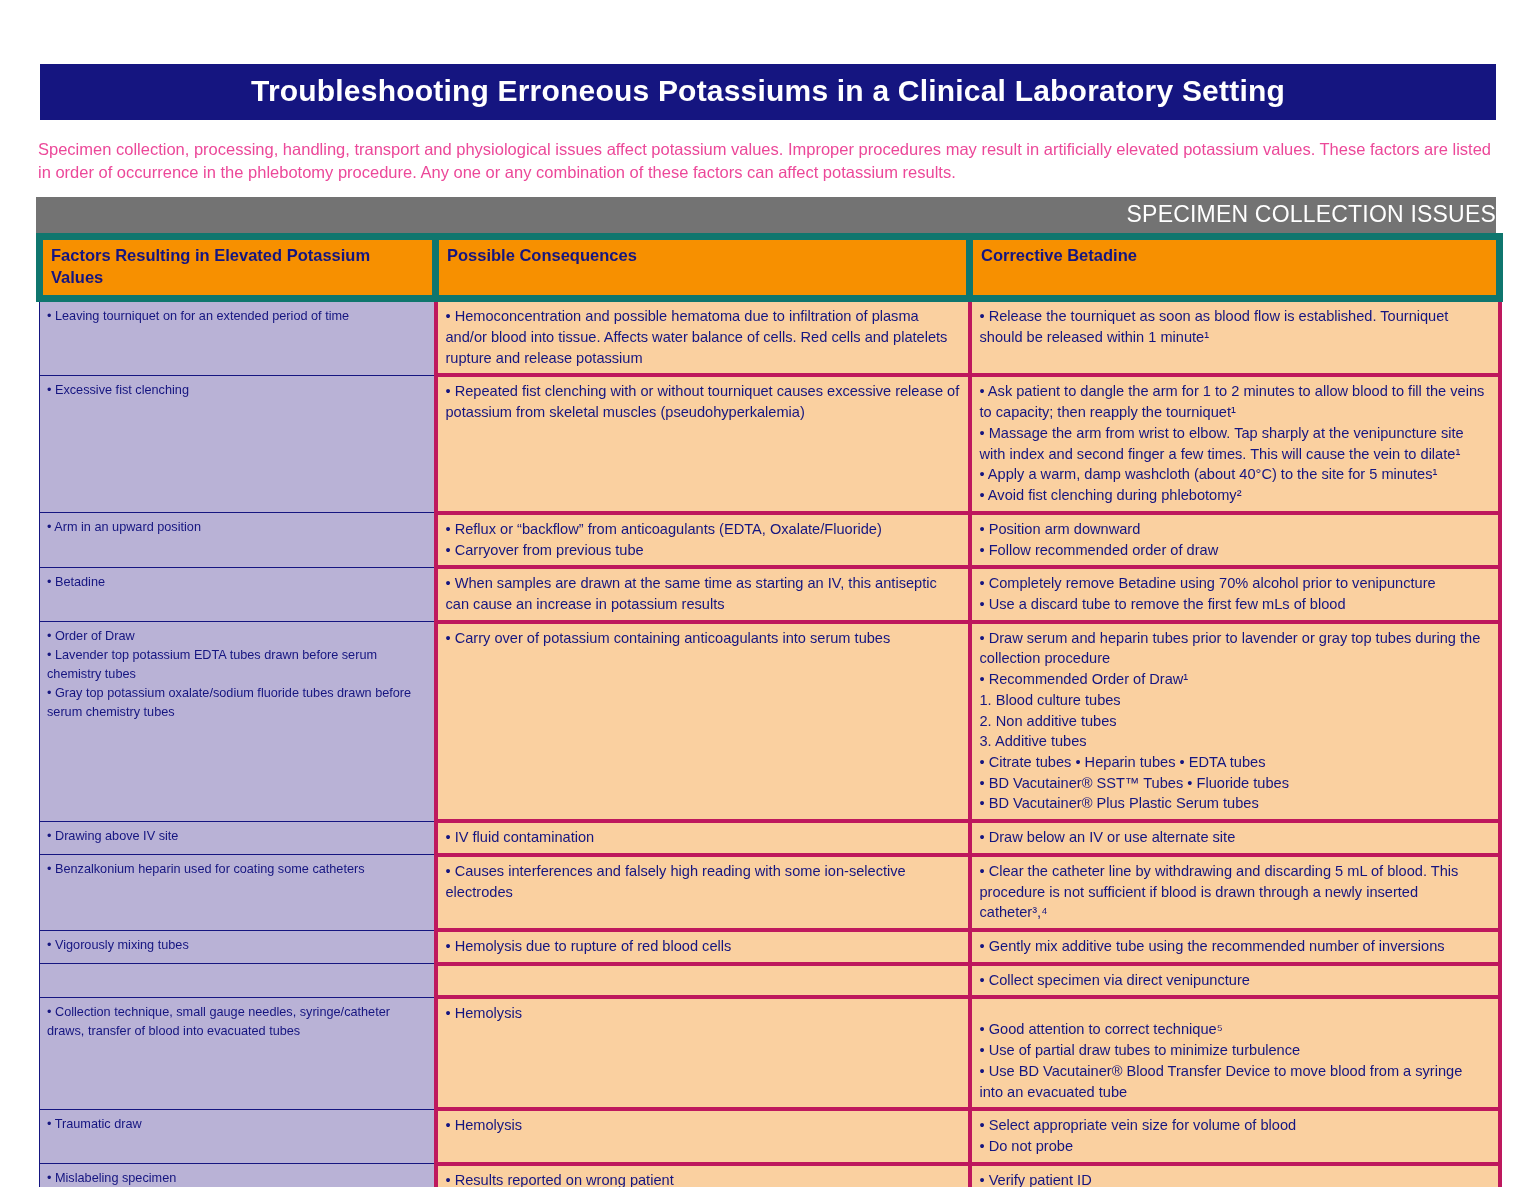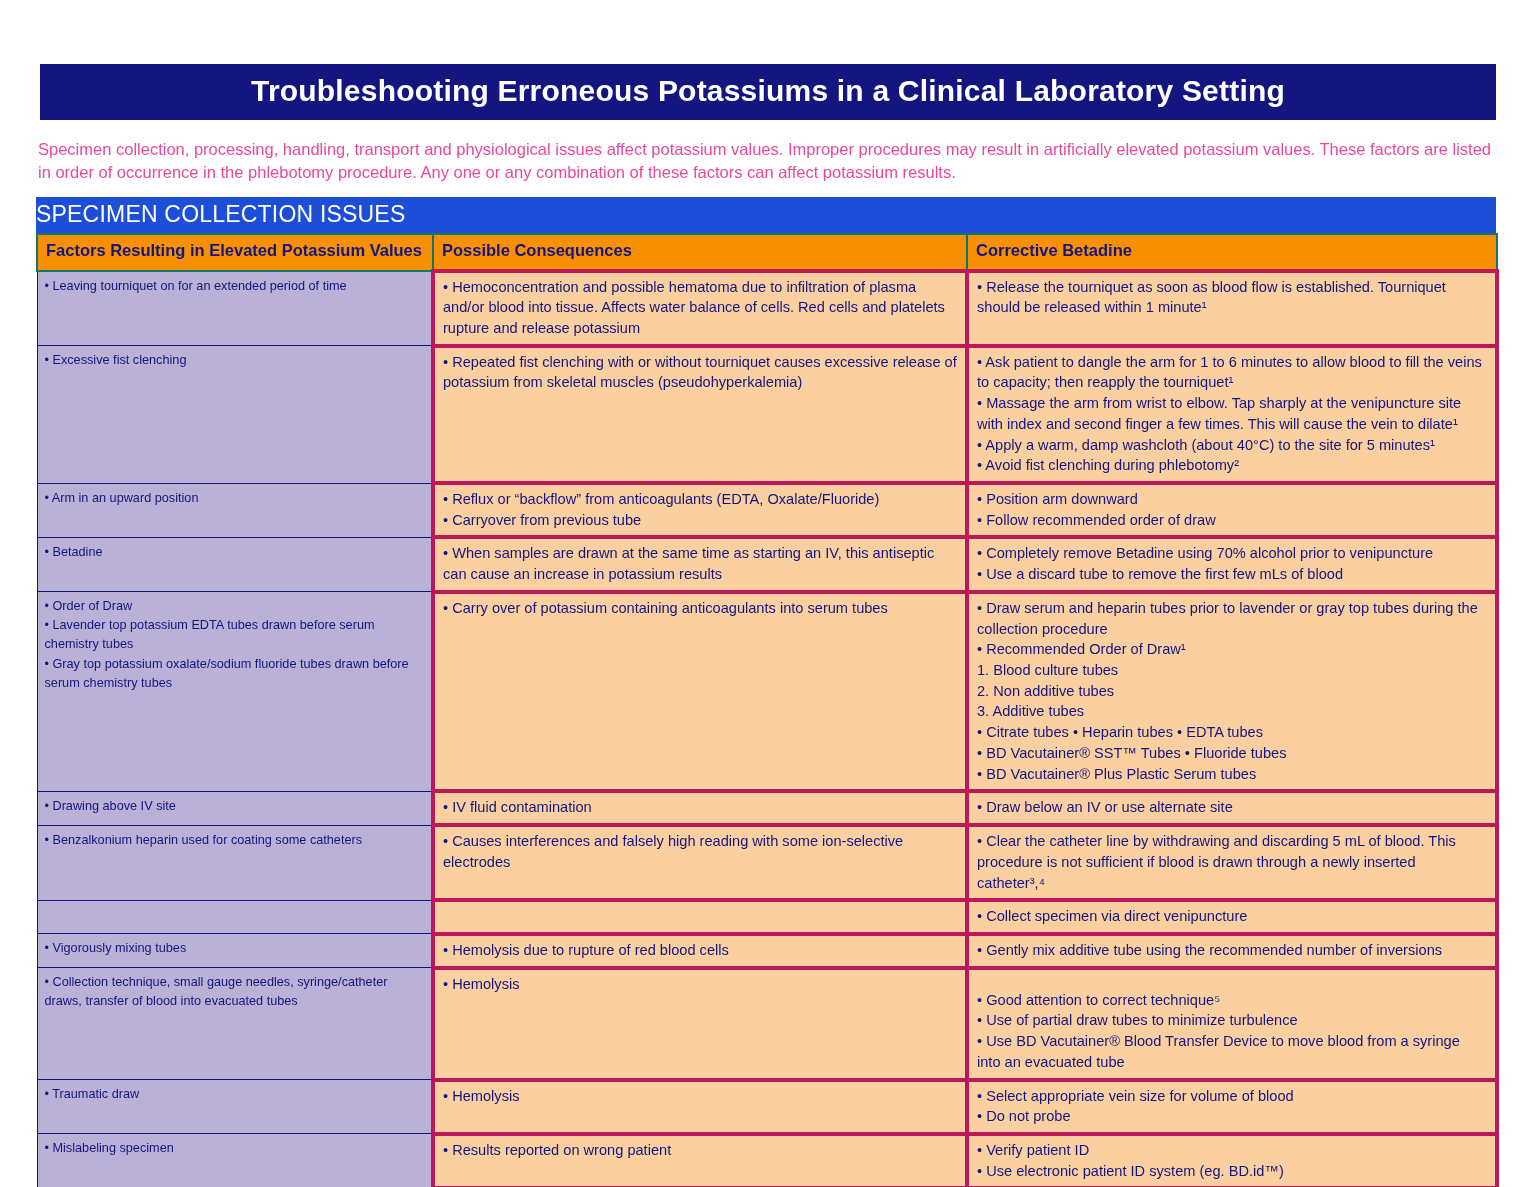--- a/index.html
+++ b/index.html
@@ -32,47 +32,48 @@
     line-height: 1.05;
   }
   .intro {
     margin: 18px 40px 0 38px;
     font-size: 16.5px;
     line-height: 1.45;
     color: #ec4899;
   }
   .section-bar {
     margin: 12px 40px 0 36px;
-    background: #1d4ed8;
+    background: #737373;
     color: #ffffff;
     font-size: 23px;
     padding: 4px 0 5px 0;
     line-height: 1.15;
     letter-spacing: 0.2px;
+    text-align: right;
   }
   table.grid {
     margin: 0 40px 0 36px;
     border-collapse: collapse;
     width: 1460px;
     table-layout: fixed;
   }
   table.grid col.c1 { width: 396px; }
   table.grid col.c2 { width: 534px; }
   table.grid col.c3 { width: 530px; }
 
   th.hdr {
     background: #f79000;
     color: #151580;
     font-size: 16.5px;
     font-weight: bold;
     text-align: left;
     vertical-align: top;
     padding: 5px 8px 7px 8px;
     line-height: 1.32;
-    border: 2px solid #0f766e;
+    border: 7px solid #0f766e;
   }
   td.col1 {
     background: #b9b2d6;
     color: #151580;
     font-size: 12.7px;
     font-weight: normal;
     vertical-align: top;
     padding: 5px 7px 6px 7px;
     line-height: 1.5;
     border: 1px solid #151580;
@@ -146,21 +147,21 @@
               <p>• Excessive fist clenching</p>
             </div>
         </td>
         <td class="col2 clip">
           <div class="bullets">
               <p>• Repeated fist clenching with or without tourniquet causes excessive release of potassium from skeletal muscles (pseudohyperkalemia)</p>
             </div>
         </td>
         <td class="col3 clip">
           <div class="bullets">
-            <p>• Ask patient to dangle the arm for 1 to 6 minutes to allow blood to fill the veins to capacity; then reapply the tourniquet¹</p>
+            <p>• Ask patient to dangle the arm for 1 to 2 minutes to allow blood to fill the veins to capacity; then reapply the tourniquet¹</p>
             <p>• Massage the arm from wrist to elbow. Tap sharply at the venipuncture site with index and second finger a few times. This will cause the vein to dilate¹</p>
             <p>• Apply a warm, damp washcloth (about 40°C) to the site for 5 minutes¹</p>
             <p>• Avoid fist clenching during phlebotomy²</p>
           </div>
         </td>
       </tr>
 
       <tr style="height:36px">
         <td class="col1 clip">
           <div class="bullets">
@@ -256,44 +257,44 @@
               <p>• Causes interferences and falsely high reading with some ion-selective electrodes</p>
             </div>
         </td>
         <td class="col3 clip">
           <div class="bullets">
               <p>• Clear the catheter line by withdrawing and discarding 5 mL of blood. This procedure is not sufficient if blood is drawn through a newly inserted catheter³,⁴</p>
             </div>
         </td>
       </tr>
 
+      <tr style="height:30px">
+        <td class="col1 clip">
+          <div class="bullets">
+              <p>• Vigorously mixing tubes</p>
+            </div>
+        </td>
+        <td class="col2 clip">
+          <div class="bullets">
+              <p>• Hemolysis due to rupture of red blood cells</p>
+            </div>
+        </td>
+        <td class="col3 clip">
+          <div class="bullets">
+              <p>• Gently mix additive tube using the recommended number of inversions</p>
+            </div>
+        </td>
+      </tr>
+
       <tr style="height:22px">
         <td class="col1 clip"></td>
         <td class="col2 clip"></td>
         <td class="col3 clip">
           <div class="bullets">
               <p>• Collect specimen via direct venipuncture</p>
-            </div>
-        </td>
-      </tr>
-
-      <tr style="height:30px">
-        <td class="col1 clip">
-          <div class="bullets">
-              <p>• Vigorously mixing tubes</p>
-            </div>
-        </td>
-        <td class="col2 clip">
-          <div class="bullets">
-              <p>• Hemolysis due to rupture of red blood cells</p>
-            </div>
-        </td>
-        <td class="col3 clip">
-          <div class="bullets">
-              <p>• Gently mix additive tube using the recommended number of inversions</p>
             </div>
         </td>
       </tr>
 
       <tr style="height:76px">
         <td class="col1 clip">
           <div class="bullets">
               <p>• Collection technique, small gauge needles, syringe/catheter draws, transfer of blood into evacuated tubes</p>
             </div>
         </td>

